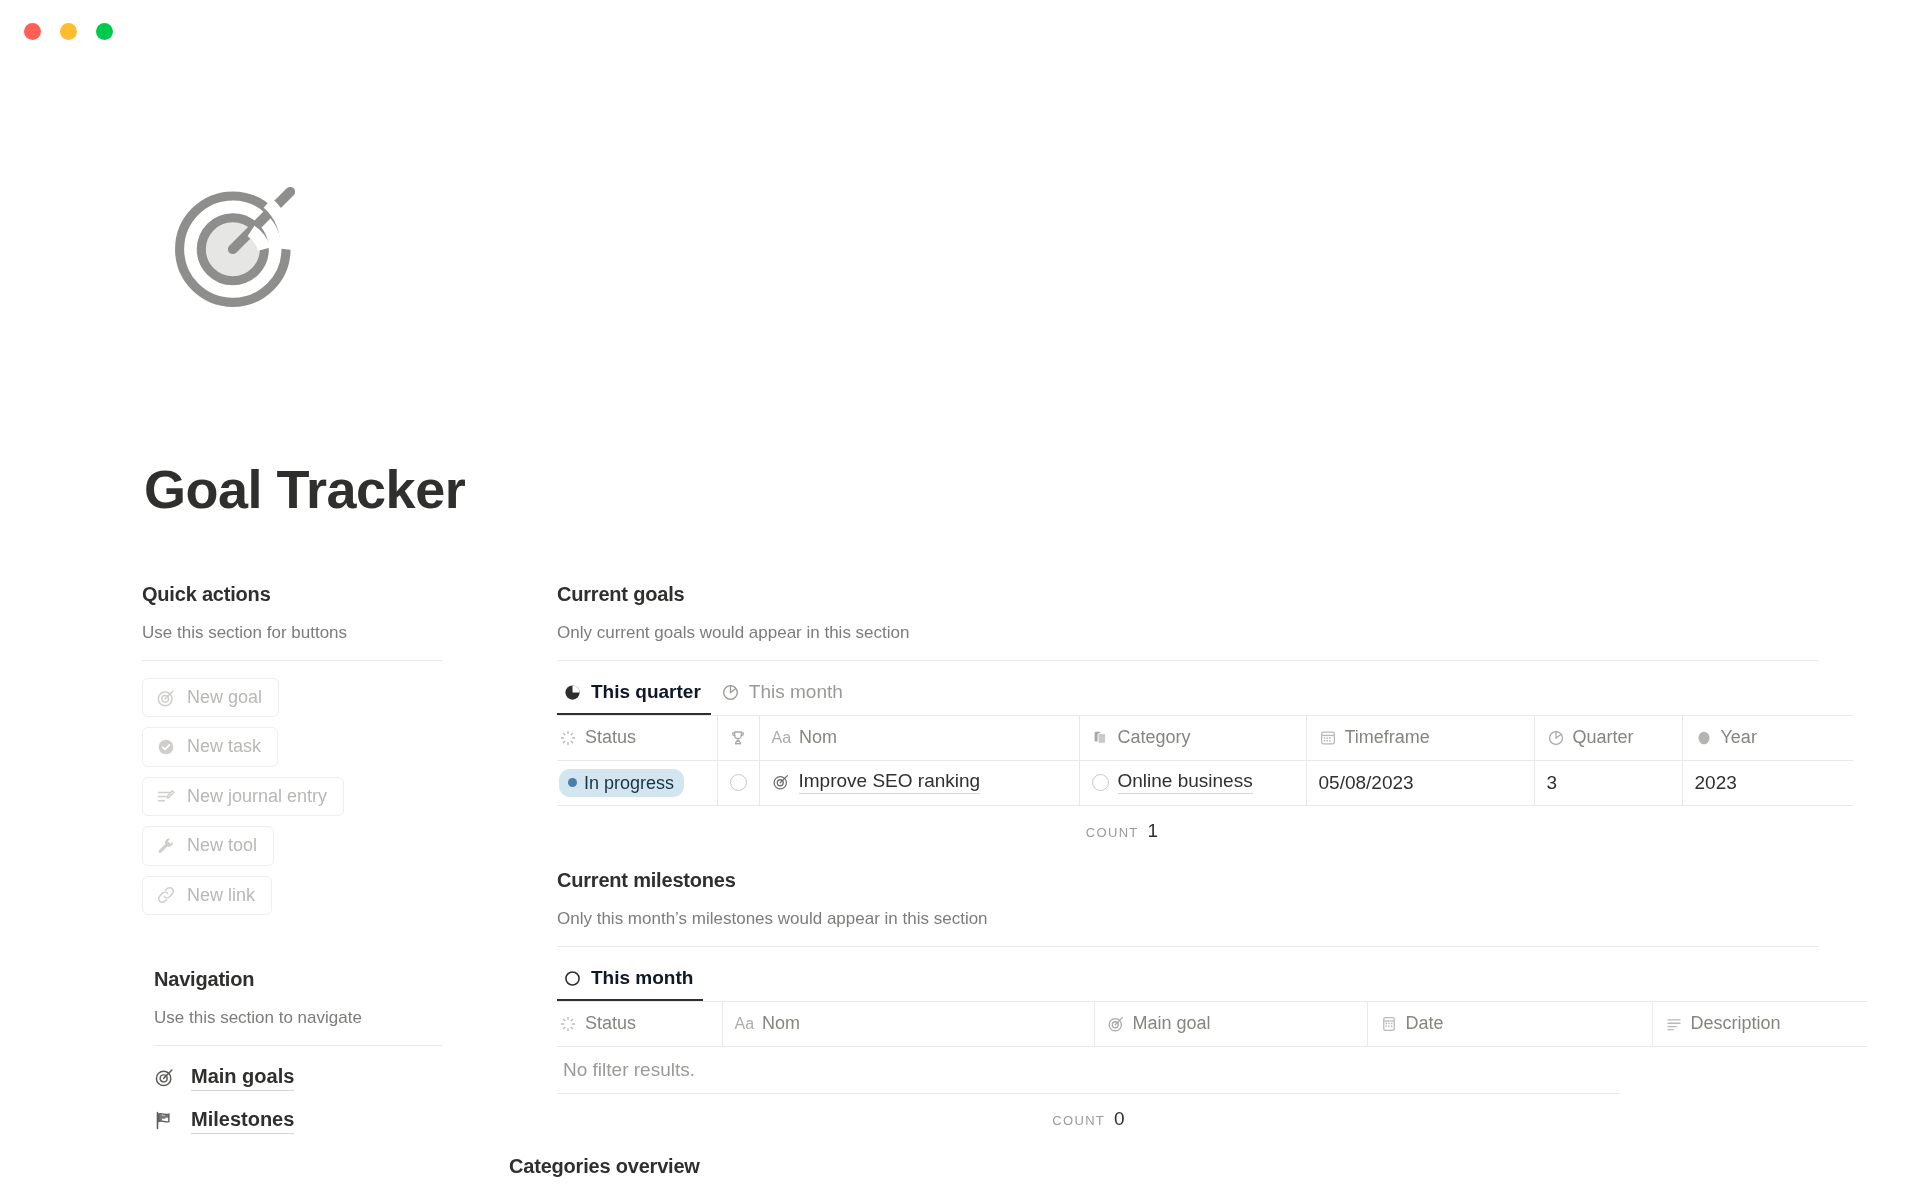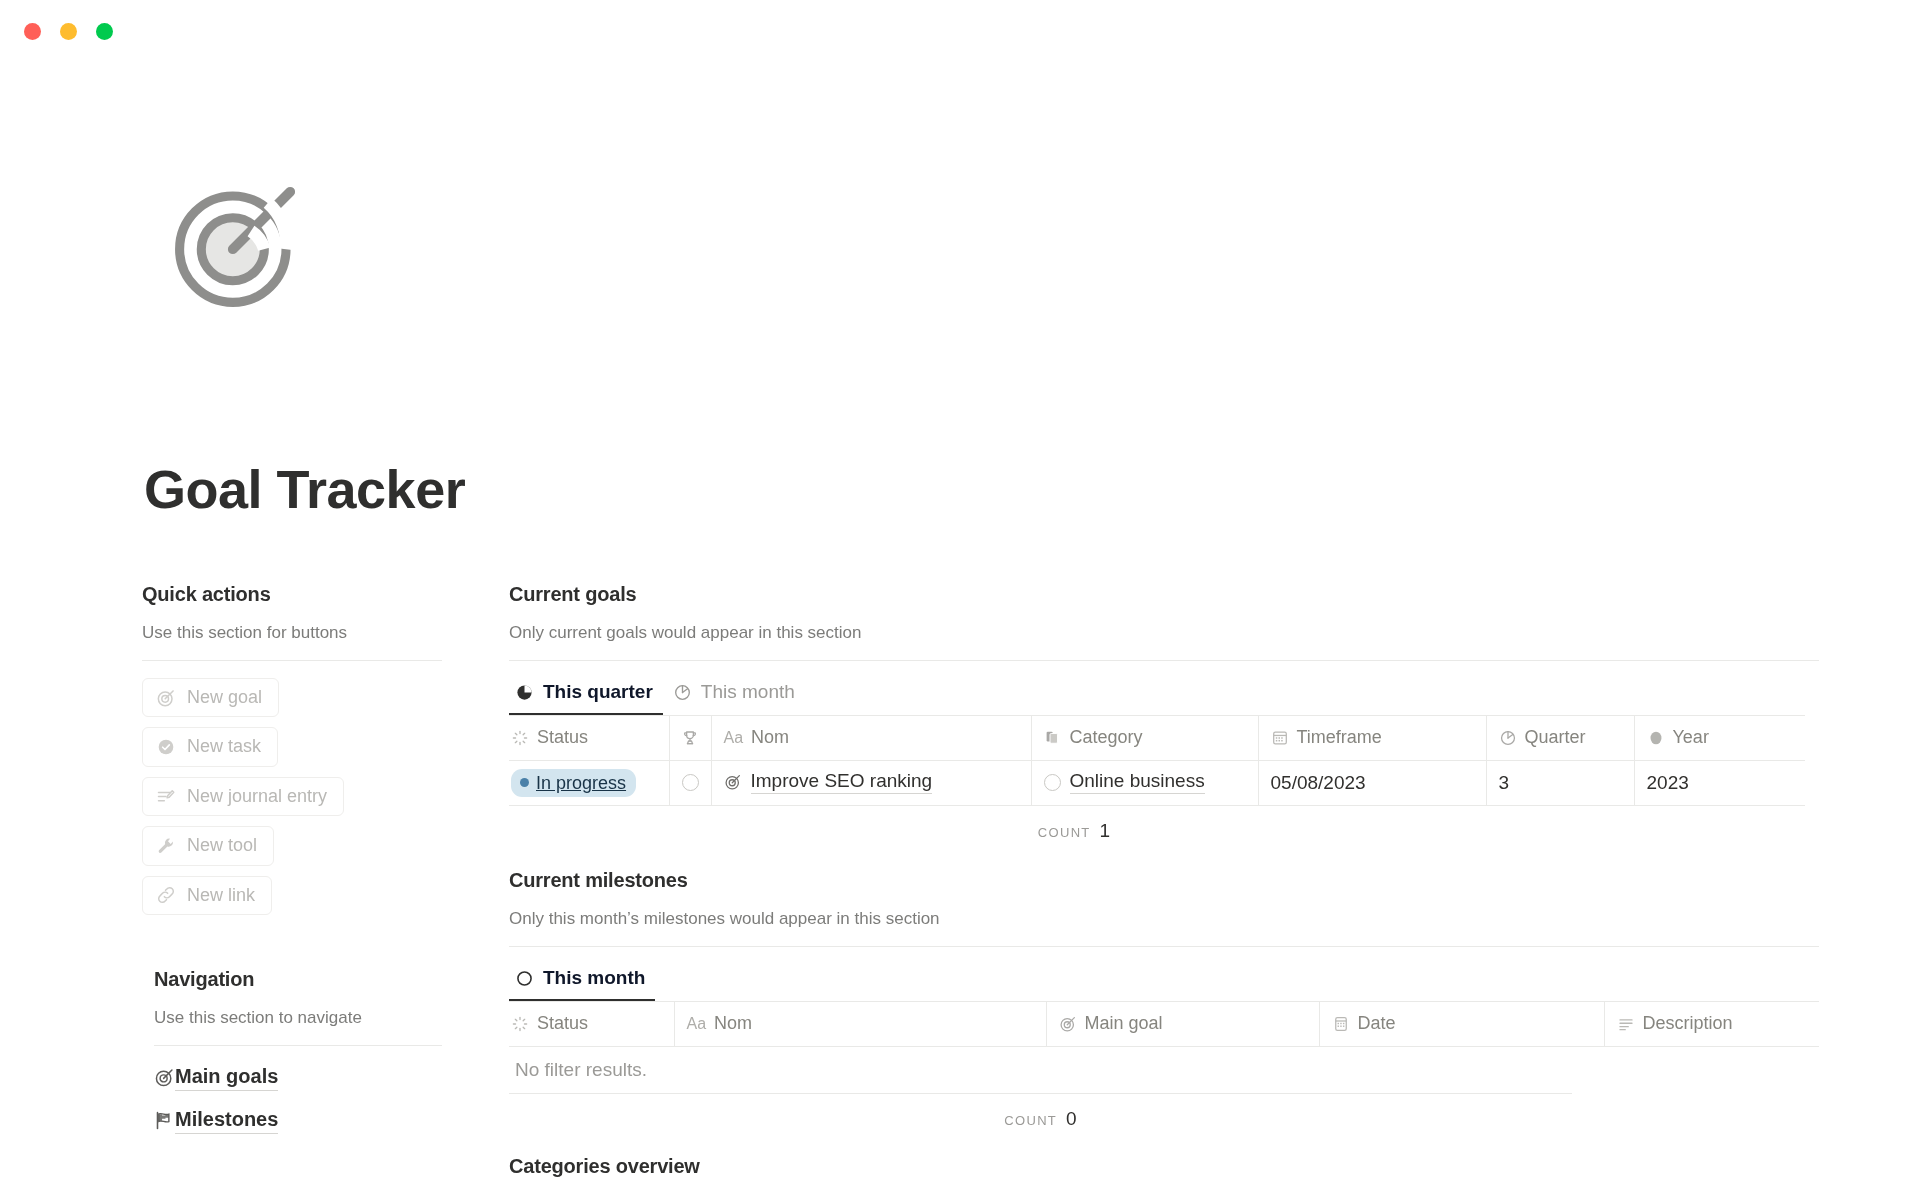--- a/index.html
+++ b/index.html
@@ -54,21 +54,21 @@
     color: #b9b8b5; font-size: 18px; line-height: 1.3;
     background: #fff; white-space: nowrap; cursor: pointer;
   }
   .qa-row { display: block; }
   .qa-icon { width: 20px; height: 20px; flex: 0 0 20px; display: block; }
 
   
   .nav-block { margin-top: 42px; margin-left: 12px; }
   .nav-list { margin-top: 18px; }
   .nav-item {
-    display: flex; align-items: center; gap: 0;
+    display: flex; align-items: center; gap: 16px;
     margin-bottom: 16px; cursor: pointer;
   }
   .nav-icon { width: 21px; height: 21px; flex: 0 0 21px; }
   .nav-label {
     font-size: 20px; font-weight: 700; color: #2f2f2e;
     border-bottom: 1px solid #d6d5d2; padding-bottom: 2px; line-height: 1.2;
   }
 
   
   .tabs { display: flex; align-items: flex-end; gap: 4px; margin-top: 14px; }
@@ -95,21 +95,21 @@
   }
   table.db td { font-size: 19px; color: #31302e; }
   .th-in { display: flex; align-items: center; gap: 8px; text-align: center; }
   .th-ic { width: 18px; height: 18px; flex: 0 0 18px; opacity: .85; }
   .th-aa { font-size: 16px; color: #aeada9; font-weight: 400; }
 
   .pill {
     display: inline-flex; align-items: center; gap: 7px;
     background: #d3e5ef; color: #183347;
     border-radius: 11px; padding: 2px 10px 2px 9px;
-    font-size: 18px; line-height: 1.35; text-decoration: underline;
+    font-size: 18px; line-height: 1.35;
   }
   .pill-dot { width: 9px; height: 9px; border-radius: 50%; background: #4a80a8; flex: 0 0 9px; }
 
   .cell-link { display: inline-flex; align-items: center; gap: 9px; }
   .cell-link .lbl { border-bottom: 1px solid #d6d5d2; padding-bottom: 1px; color: #31302e; cursor: pointer; }
   .cell-ic { width: 18px; height: 18px; flex: 0 0 18px; }
   .ring {
     width: 17px; height: 17px; border-radius: 50%;
     border: 1.6px solid #c9c8c4; display: inline-block; flex: 0 0 17px;
   }
@@ -119,21 +119,21 @@
     gap: 9px; padding-top: 14px; padding-bottom: 2px;
   }
   .count-lbl { font-size: 13px; letter-spacing: 1.3px; color: #9b9a97; text-transform: uppercase; }
   .count-val { font-size: 19px; color: #31302e; }
 
   .empty-row {
     border-bottom: 1px solid #e9e9e7;
     font-size: 19px; color: #9b9a97;
     padding: 12px 0 12px 6px;
   }
-  .section-block { margin-top: 0; }
+  .section-block { margin-top: 0; margin-left: 48px; }
 </style>
 </head>
 <body>
 
 <div class="titlebar">
   <div class="traffic">
     <span class="dot red"></span>
     <span class="dot amber"></span>
     <span class="dot green"></span>
   </div>

